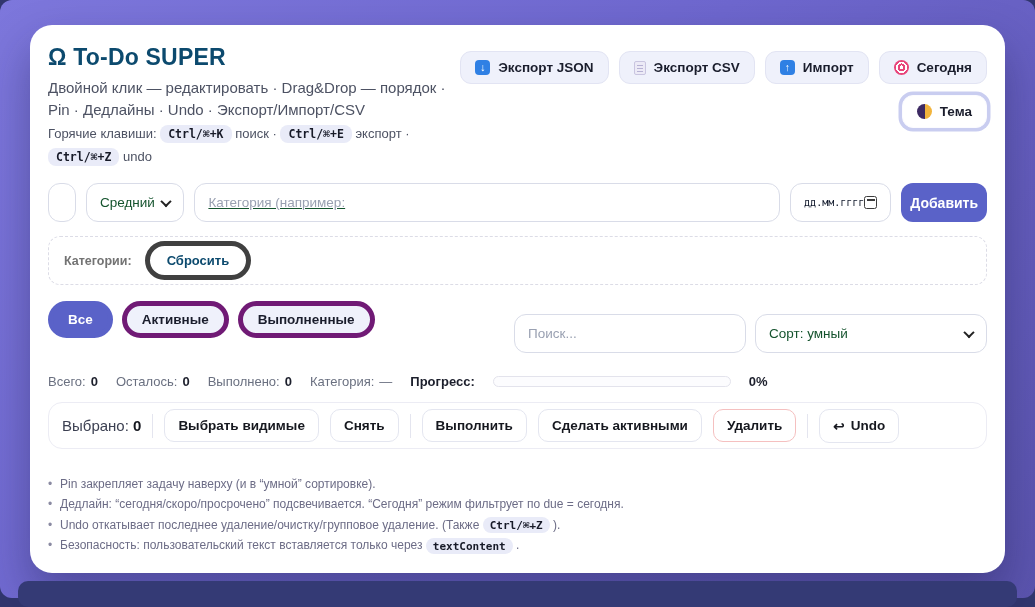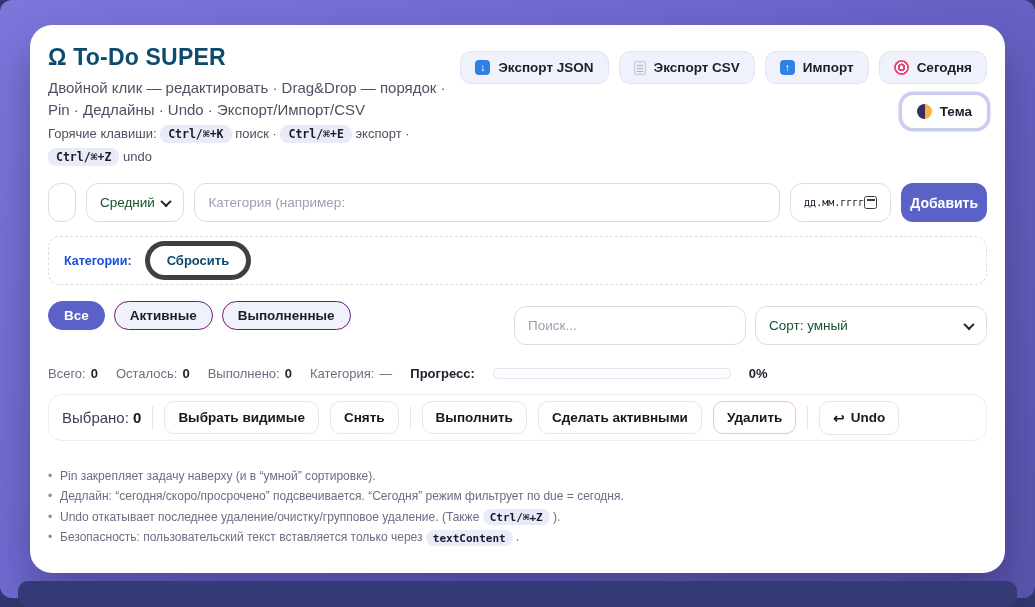--- a/index.html
+++ b/index.html
@@ -51,37 +51,37 @@
 
   
   .add-form { display:flex; gap:10px; margin-top:15px; }
   .field { height:39px; border:1px solid #d9dce8; border-radius:12px; background:#fff;
     font-size:13.5px; color:#14532d; padding:0 13px; display:flex; align-items:center; }
   input.field { width:100%; outline:none; }
   input.field::placeholder { color:#9aa1b2; }
   .task-wrap { flex:1; }
   .select { justify-content:space-between; cursor:pointer; }
   .priority { width:143px; }
-  .category { width:166px; }
+  .category { width:166px;text-decoration:underline; }
   .date { width:147px; justify-content:space-between; font-family:"DejaVu Sans Mono", monospace;
     font-size:10px; color:#0f172a; cursor:pointer; }
   .add-btn { width:140px; height:39px; border:none; border-radius:12px; background:var(--accent,#5a62c8);
     color:#fff; font-size:14px; font-weight:700; cursor:pointer; font-family:inherit; }
 
   
   .cats-bar { margin-top:14px; border:1.5px dashed #dcdce6; border-radius:12px;
     height:49px; display:flex; align-items:center; gap:13px; padding:0 15px; }
-  .cats-label { font-size:12.5px; font-weight:800; color:#1d4ed8; }
+  .cats-label { font-size:12.5px; font-weight:800; color:#737373; }
   .pill { background:#fff; border:5px solid #404040; border-radius:999px; padding:7px 17px;
     font-size:13px; font-weight:800; color:#0c4a6e; cursor:pointer; }
 
   
   .mid-row { margin-top:16px; display:flex; align-items:flex-end; }
   .chips { display:flex; gap:9px; margin-bottom:15px; }
-  .chip { background:#eff1fb; border:1px solid #701a75; border-radius:999px; padding:6px 15px;
+  .chip { background:#eff1fb; border:5px solid #701a75; border-radius:999px; padding:6px 15px;
     font-size:13.5px; font-weight:800; color:#1a1d2c; cursor:pointer; }
   .chip.active { background:var(--accent,#5a62c8); border-color:var(--accent,#5a62c8); color:#fff; }
   .search-sort { margin-left:auto; width:473px; display:flex; flex-direction:row; gap:9px; }
   .search { width:263px; }
   .sort { width:100%; }
 
   
   .stats { margin-top:21px; display:flex; align-items:center; gap:18px;
     font-size:13px; color:#6a7080; }
   .stats b { color:#1c1f2c; }

